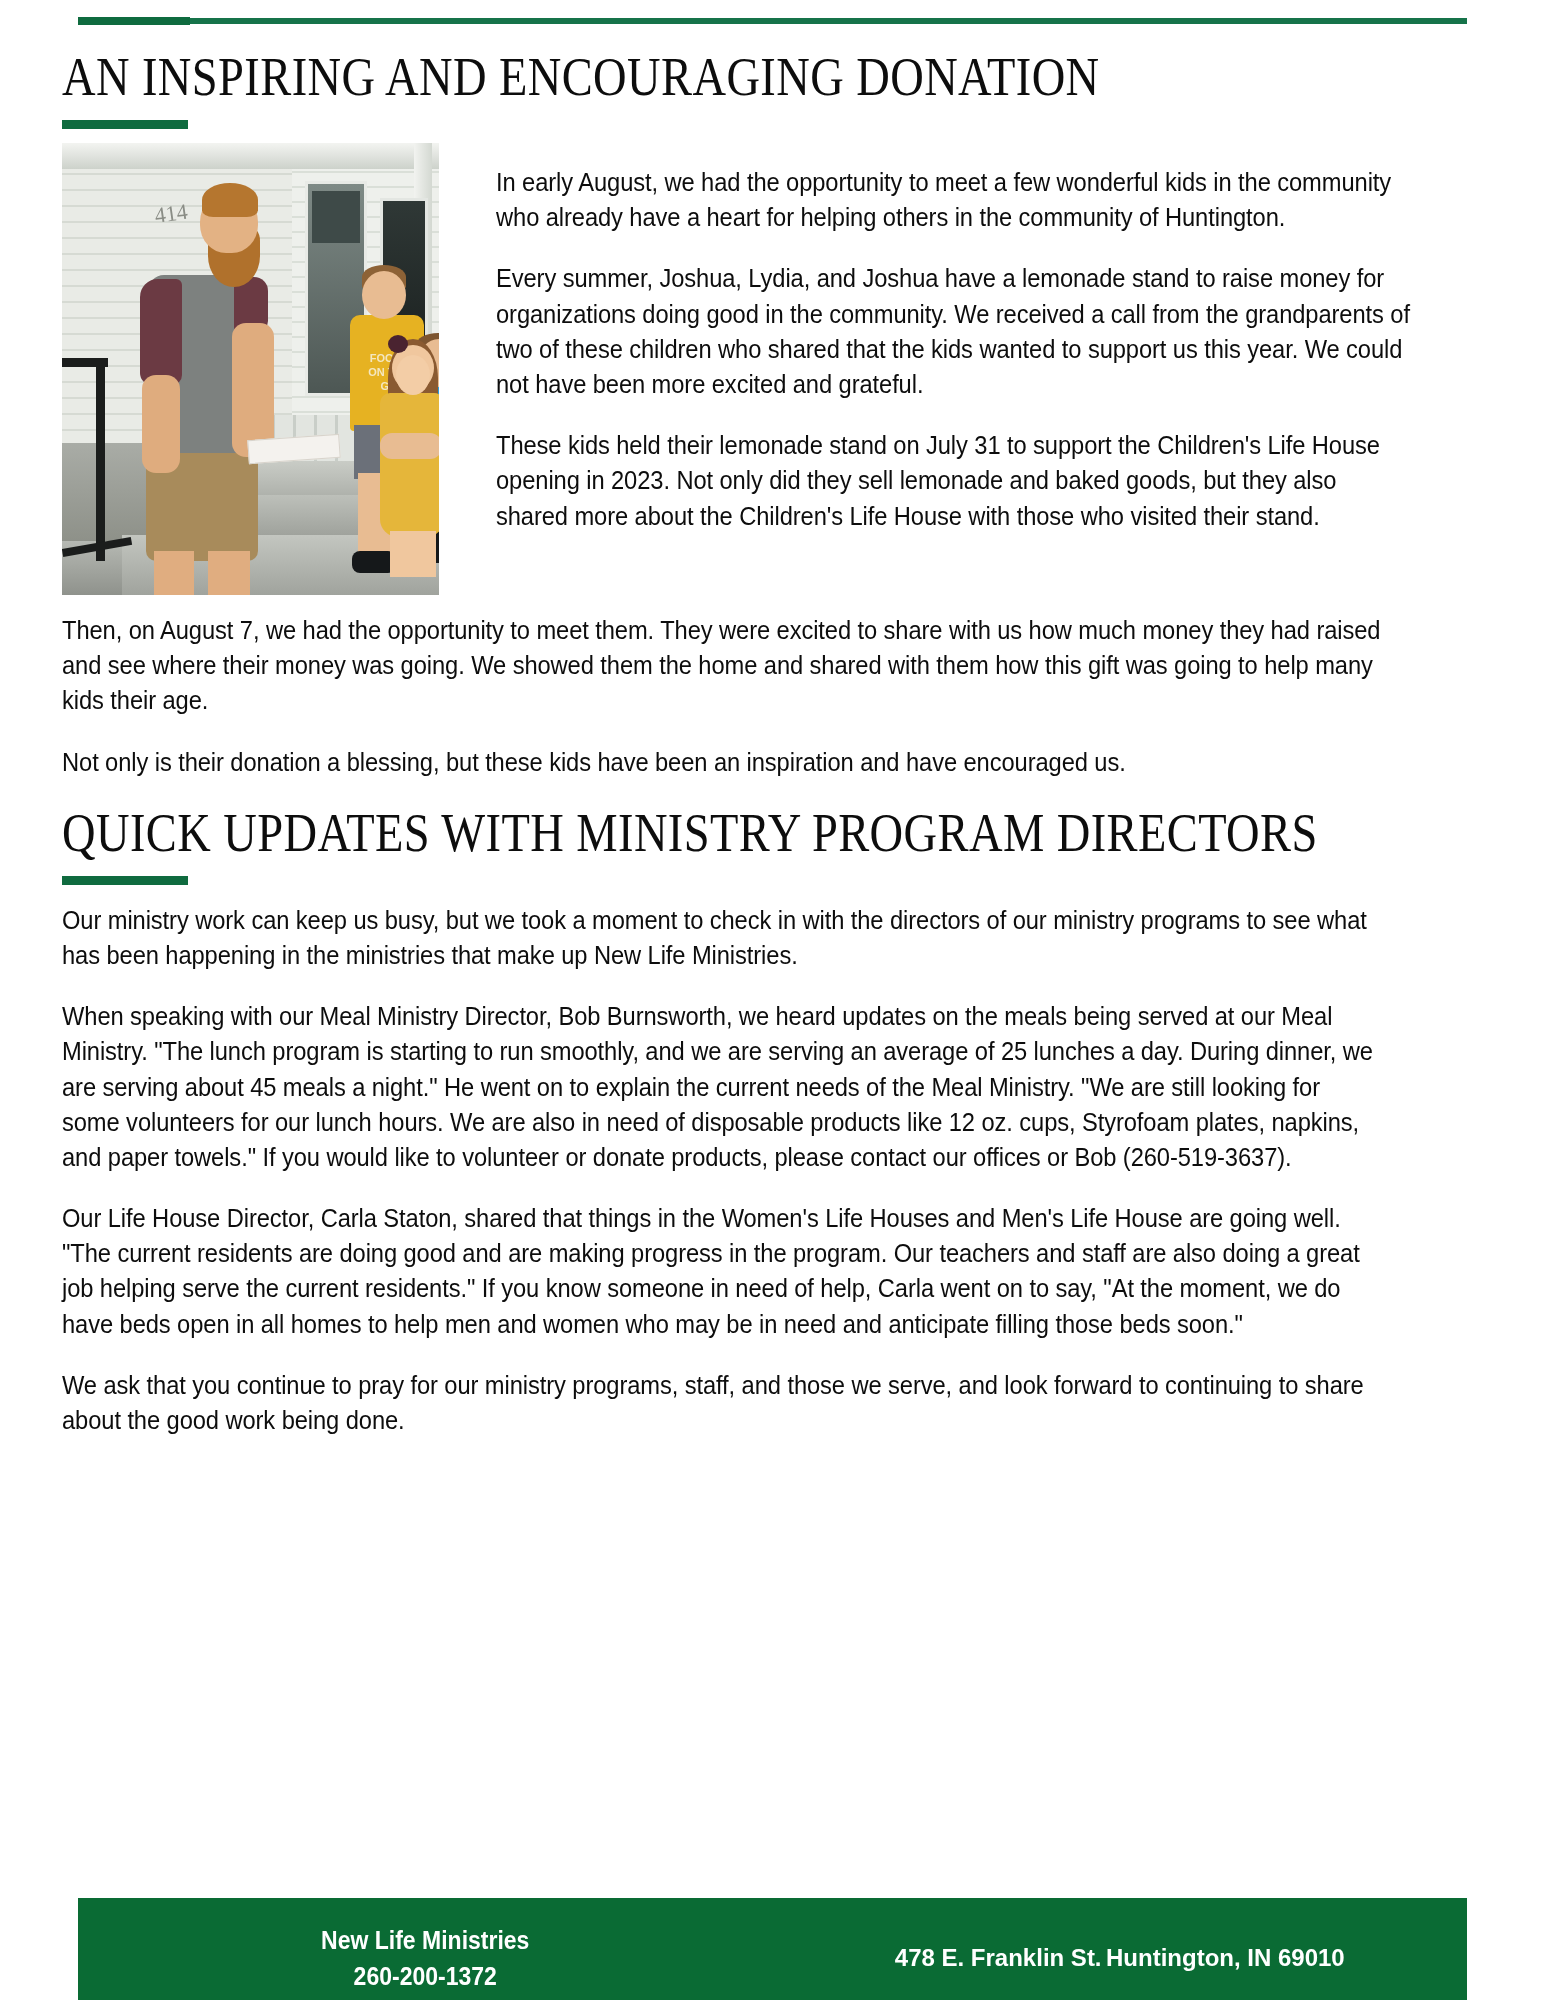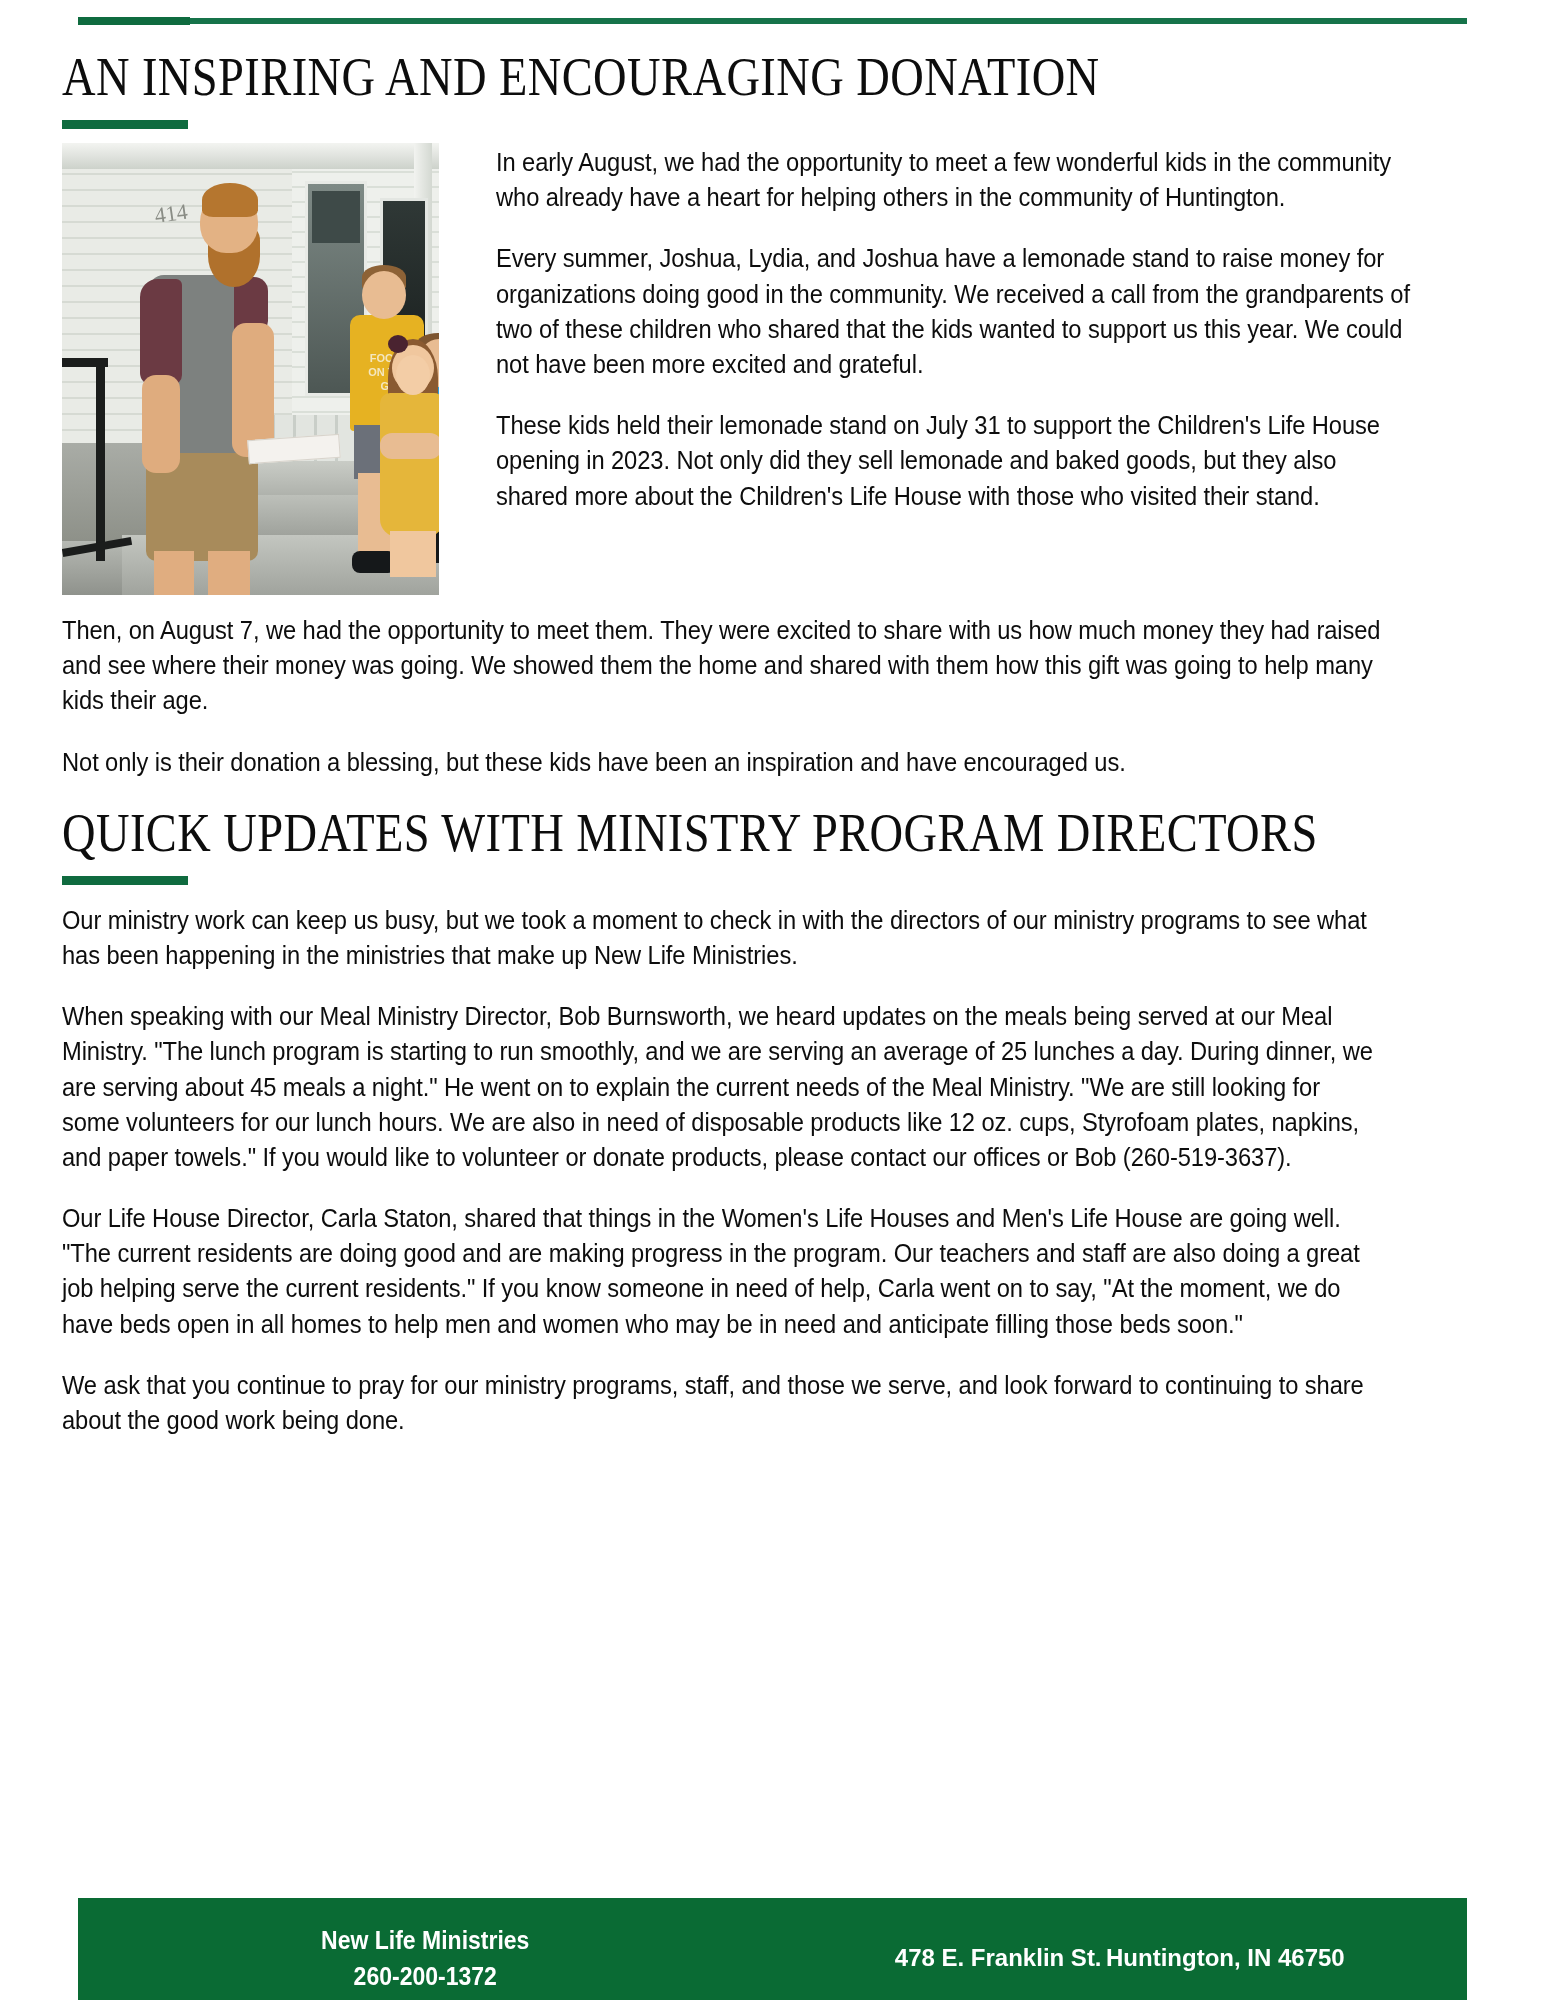--- a/index.html
+++ b/index.html
@@ -90,20 +90,21 @@
     width: 377px;
     height: 452px;
     position: relative;
     overflow: hidden;
     background: #cfd4d1;
   }
   .text-col {
     flex: 1 1 auto;
     padding-left: 57px;
     padding-top: 2px;
+    margin-top: 20px;
   }
 
   p.body {
     font-family: "Liberation Sans Narrow", "Liberation Sans", sans-serif;
     font-size: 25.5px;
     line-height: 1.38;
     color: #0d0d0d;
     margin: 0 0 26px 0;
     transform: scaleX(0.93);
     transform-origin: left top;
@@ -457,17 +458,17 @@
     </div>
   </div>
 
   <div class="footer">
     <div class="footer-col left">
       <span class="footer-line">New Life Ministries</span>
       <span class="footer-line">260-200-1372</span>
     </div>
     <div class="footer-col right">
       <span class="footer-line">478 E. Franklin St.</span>
-      <span class="footer-line">Huntington, IN 46750</span>
+      <span class="footer-line">Huntington, IN 69010</span>
     </div>
   </div>
 
 </div>
 
 </body></html>

